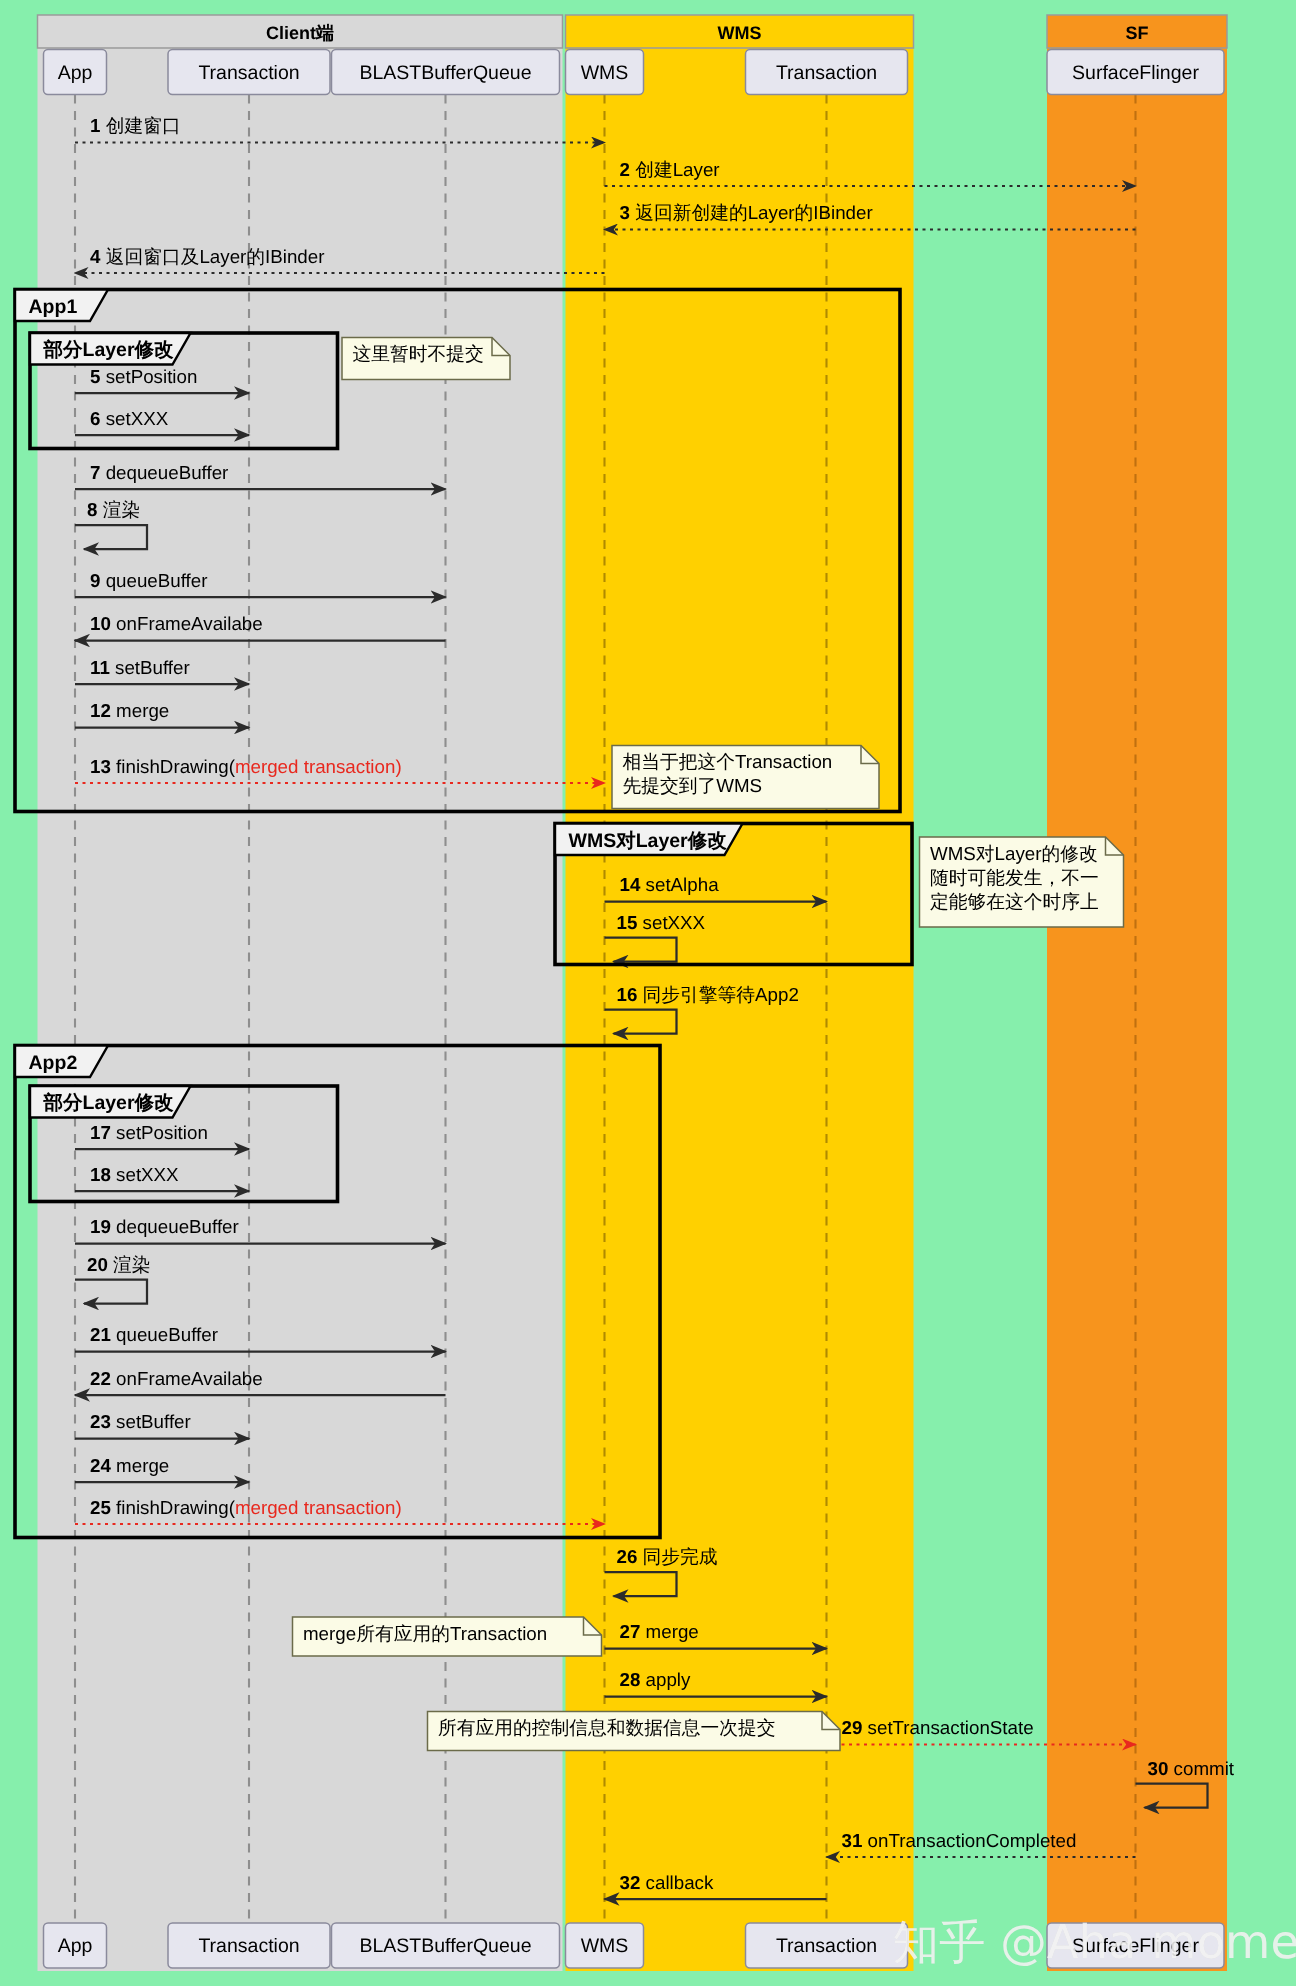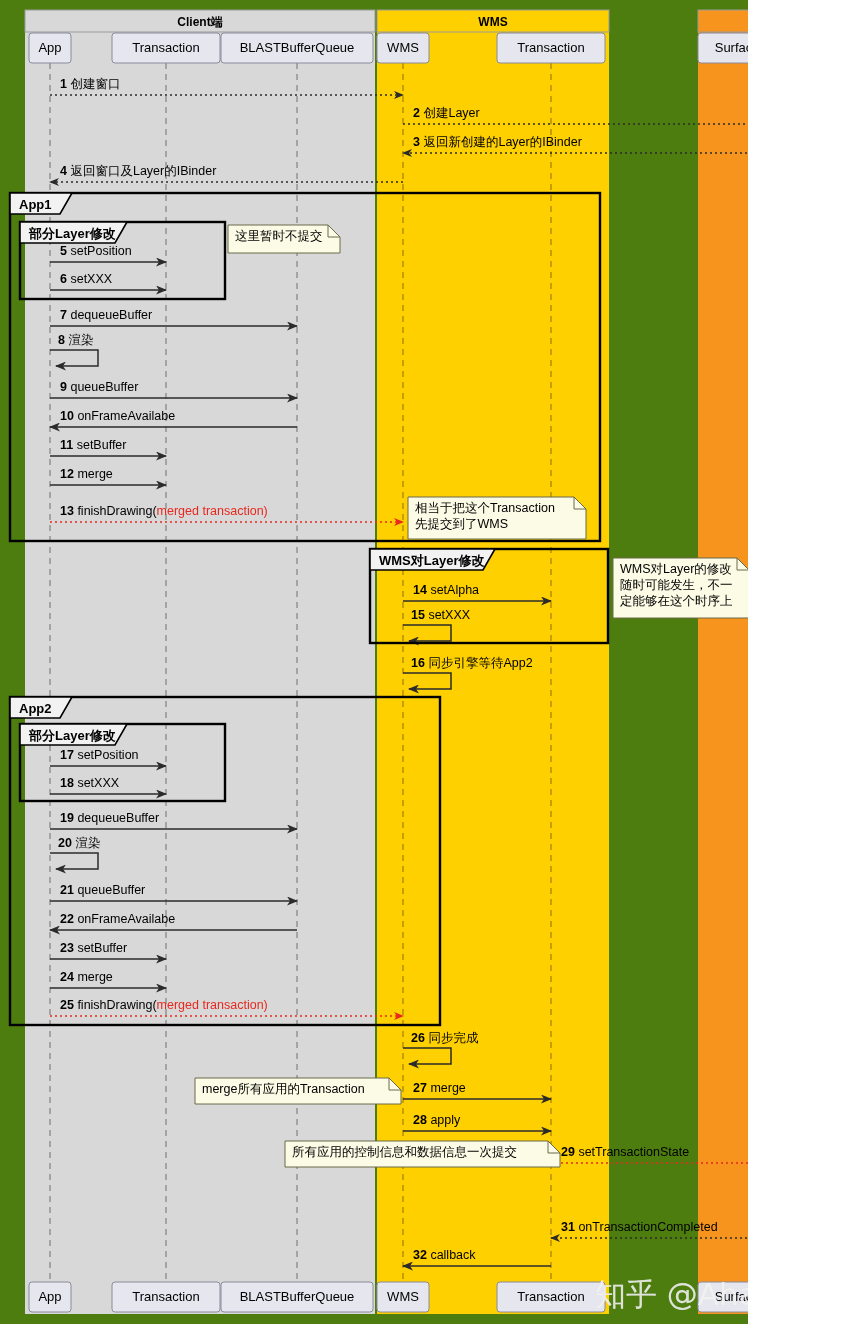--- a/index.html
+++ b/index.html
@@ -1,17 +1,17 @@
 <!DOCTYPE html>
 <html><head>
 <meta charset="utf-8">
 <style>
   html,body{margin:0;padding:0;background:#ffffff;}
   body{font-family:"Liberation Sans","DejaVu Sans",sans-serif;}
-  #stage{position:relative;width:748px;height:1324px;background:#4d7c0f;overflow:hidden;}
+  #stage{position:relative;width:864px;height:1324px;background:#86efac;overflow:hidden;}
   svg#seq{position:absolute;left:0;top:0;width:864px;height:1324px;}
 
   .grp-label{font-weight:bold;font-size:12px;fill:#000;text-anchor:middle;}
   .life-box{fill:#e6e6ef;stroke:#8a8a9c;stroke-width:1;}
   .life-txt{font-size:13px;fill:#000;text-anchor:middle;dominant-baseline:middle;}
   .msg-txt{font-size:12.5px;fill:#000;}
   .msg-num{font-size:12.5px;font-weight:bold;fill:#000;}
   .msg-red{fill:#e8281e;}
   .frag-title{font-size:13px;font-weight:bold;fill:#000;}
   .note-txt{font-size:12.5px;fill:#000;}

